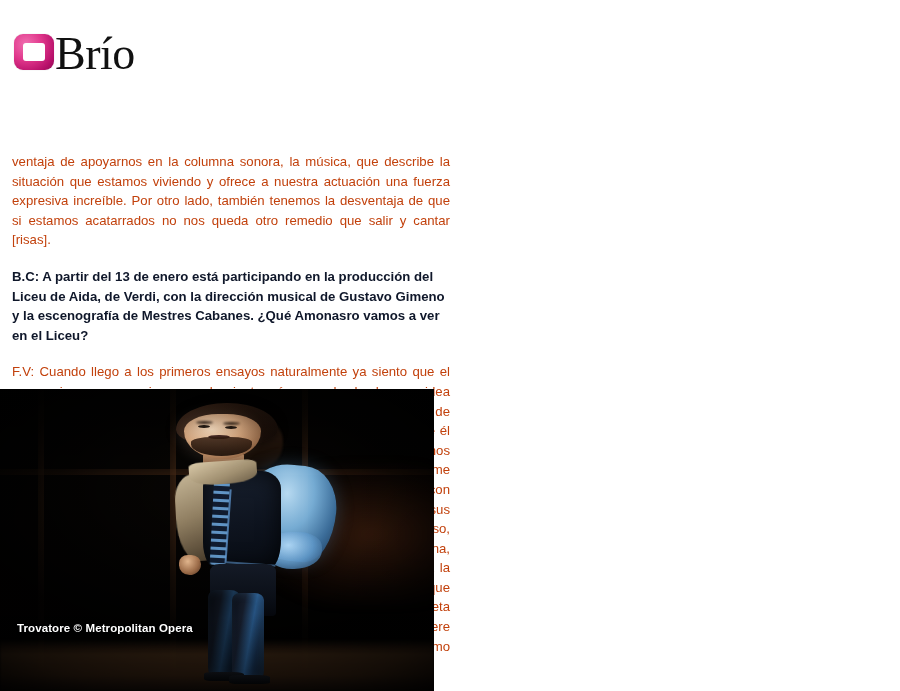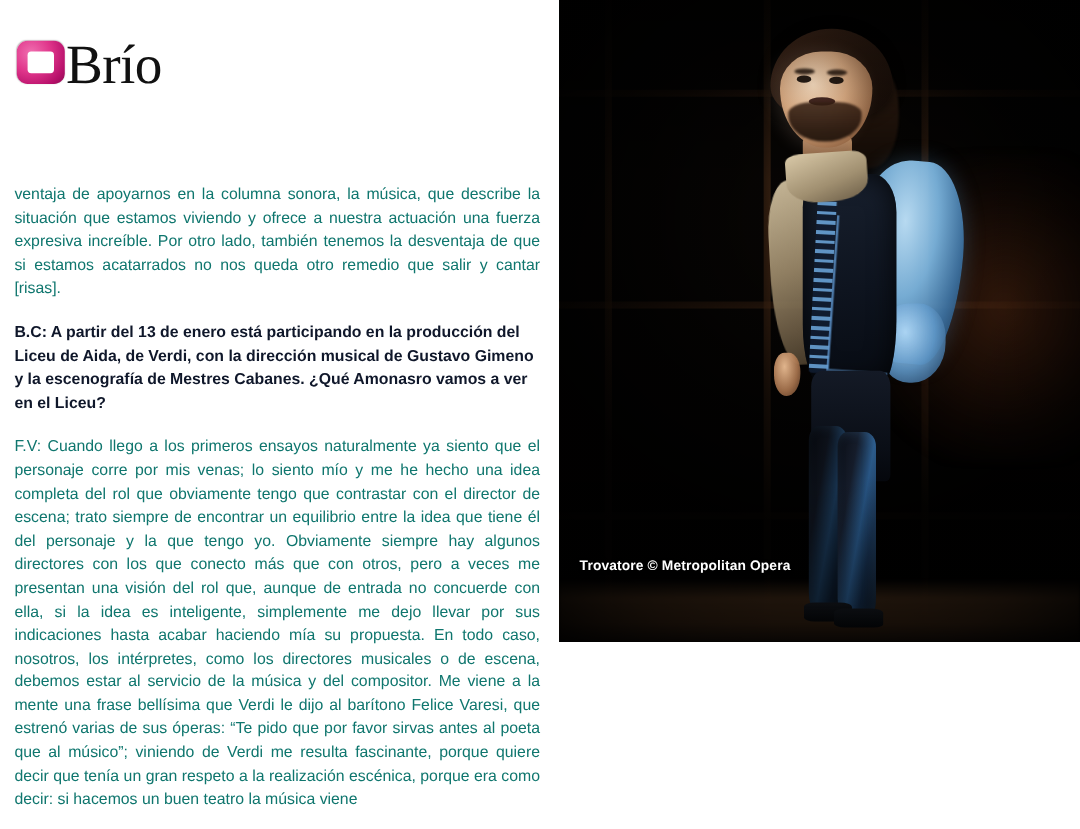--- a/index.html
+++ b/index.html
@@ -13,20 +13,21 @@
     font-family: "Liberation Sans", sans-serif;
     overflow: hidden;
   }
 
   .page {
     position: relative;
     width: 900px;
     height: 691px;
     background: #ffffff;
     display: flex;
+    flex-direction: column;
   }
 
   
   .text-col {
     position: relative;
     width: 466px;
     height: 691px;
     box-sizing: border-box;
     padding: 0;
     background: #ffffff;
@@ -76,21 +77,21 @@
     left: 12px;
     top: 152px;
     width: 438px;
   }
 
   .article p {
     margin: 0 0 17px 0;
     font-family: "Liberation Sans", sans-serif;
     font-size: 13.2px;
     line-height: 19.6px;
-    color: #0f766e;
+    color: #c2410c;
     text-align: justify;
     -webkit-hyphens: none;
     hyphens: none;
   }
 
   .article p.question {
     font-weight: bold;
     color: #0f172a;
     text-align: left;
   }
@@ -98,21 +99,21 @@
   .article p:last-child {
     margin-bottom: 16px;
   }
 
   
   .photo-col {
     position: relative;
     width: 434px;
     height: 535px;
     overflow: hidden;
-    background: #7dd3fc;
+    background: #4d7c0f;
   }
 
   .stage-photo {
     position: absolute;
     inset: 0;
     background: #070604;
   }
 
   
   .grid-backdrop {

